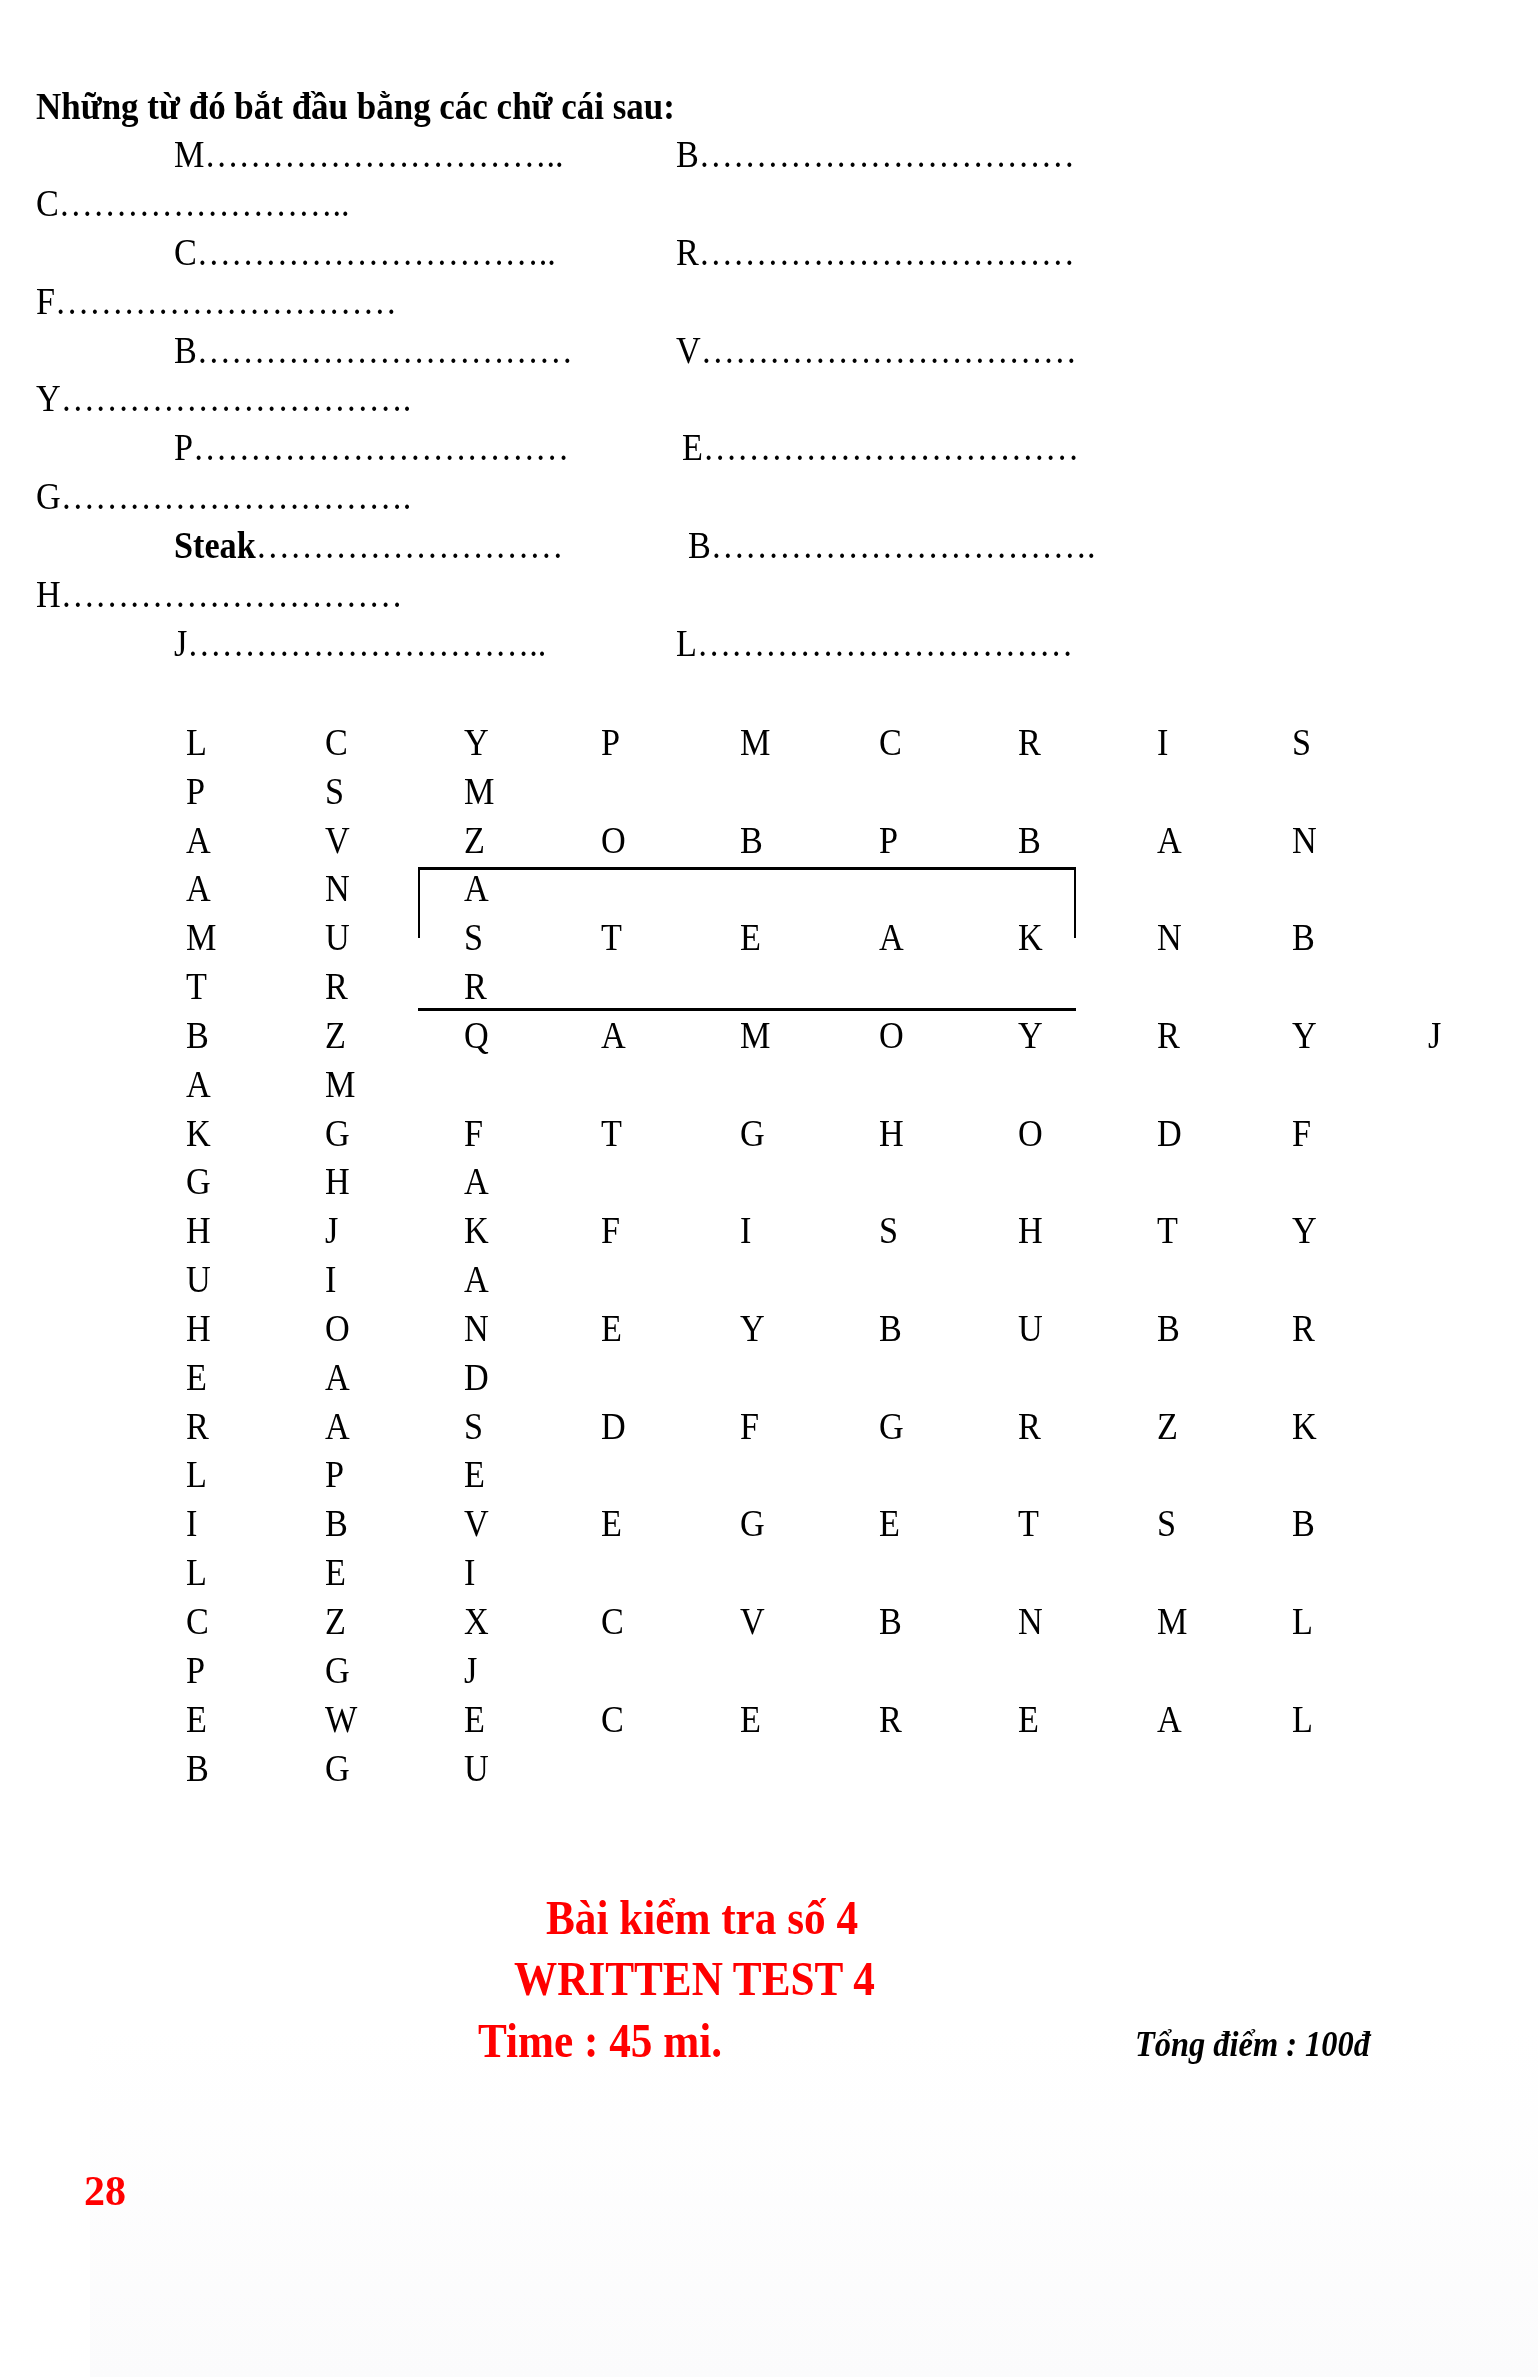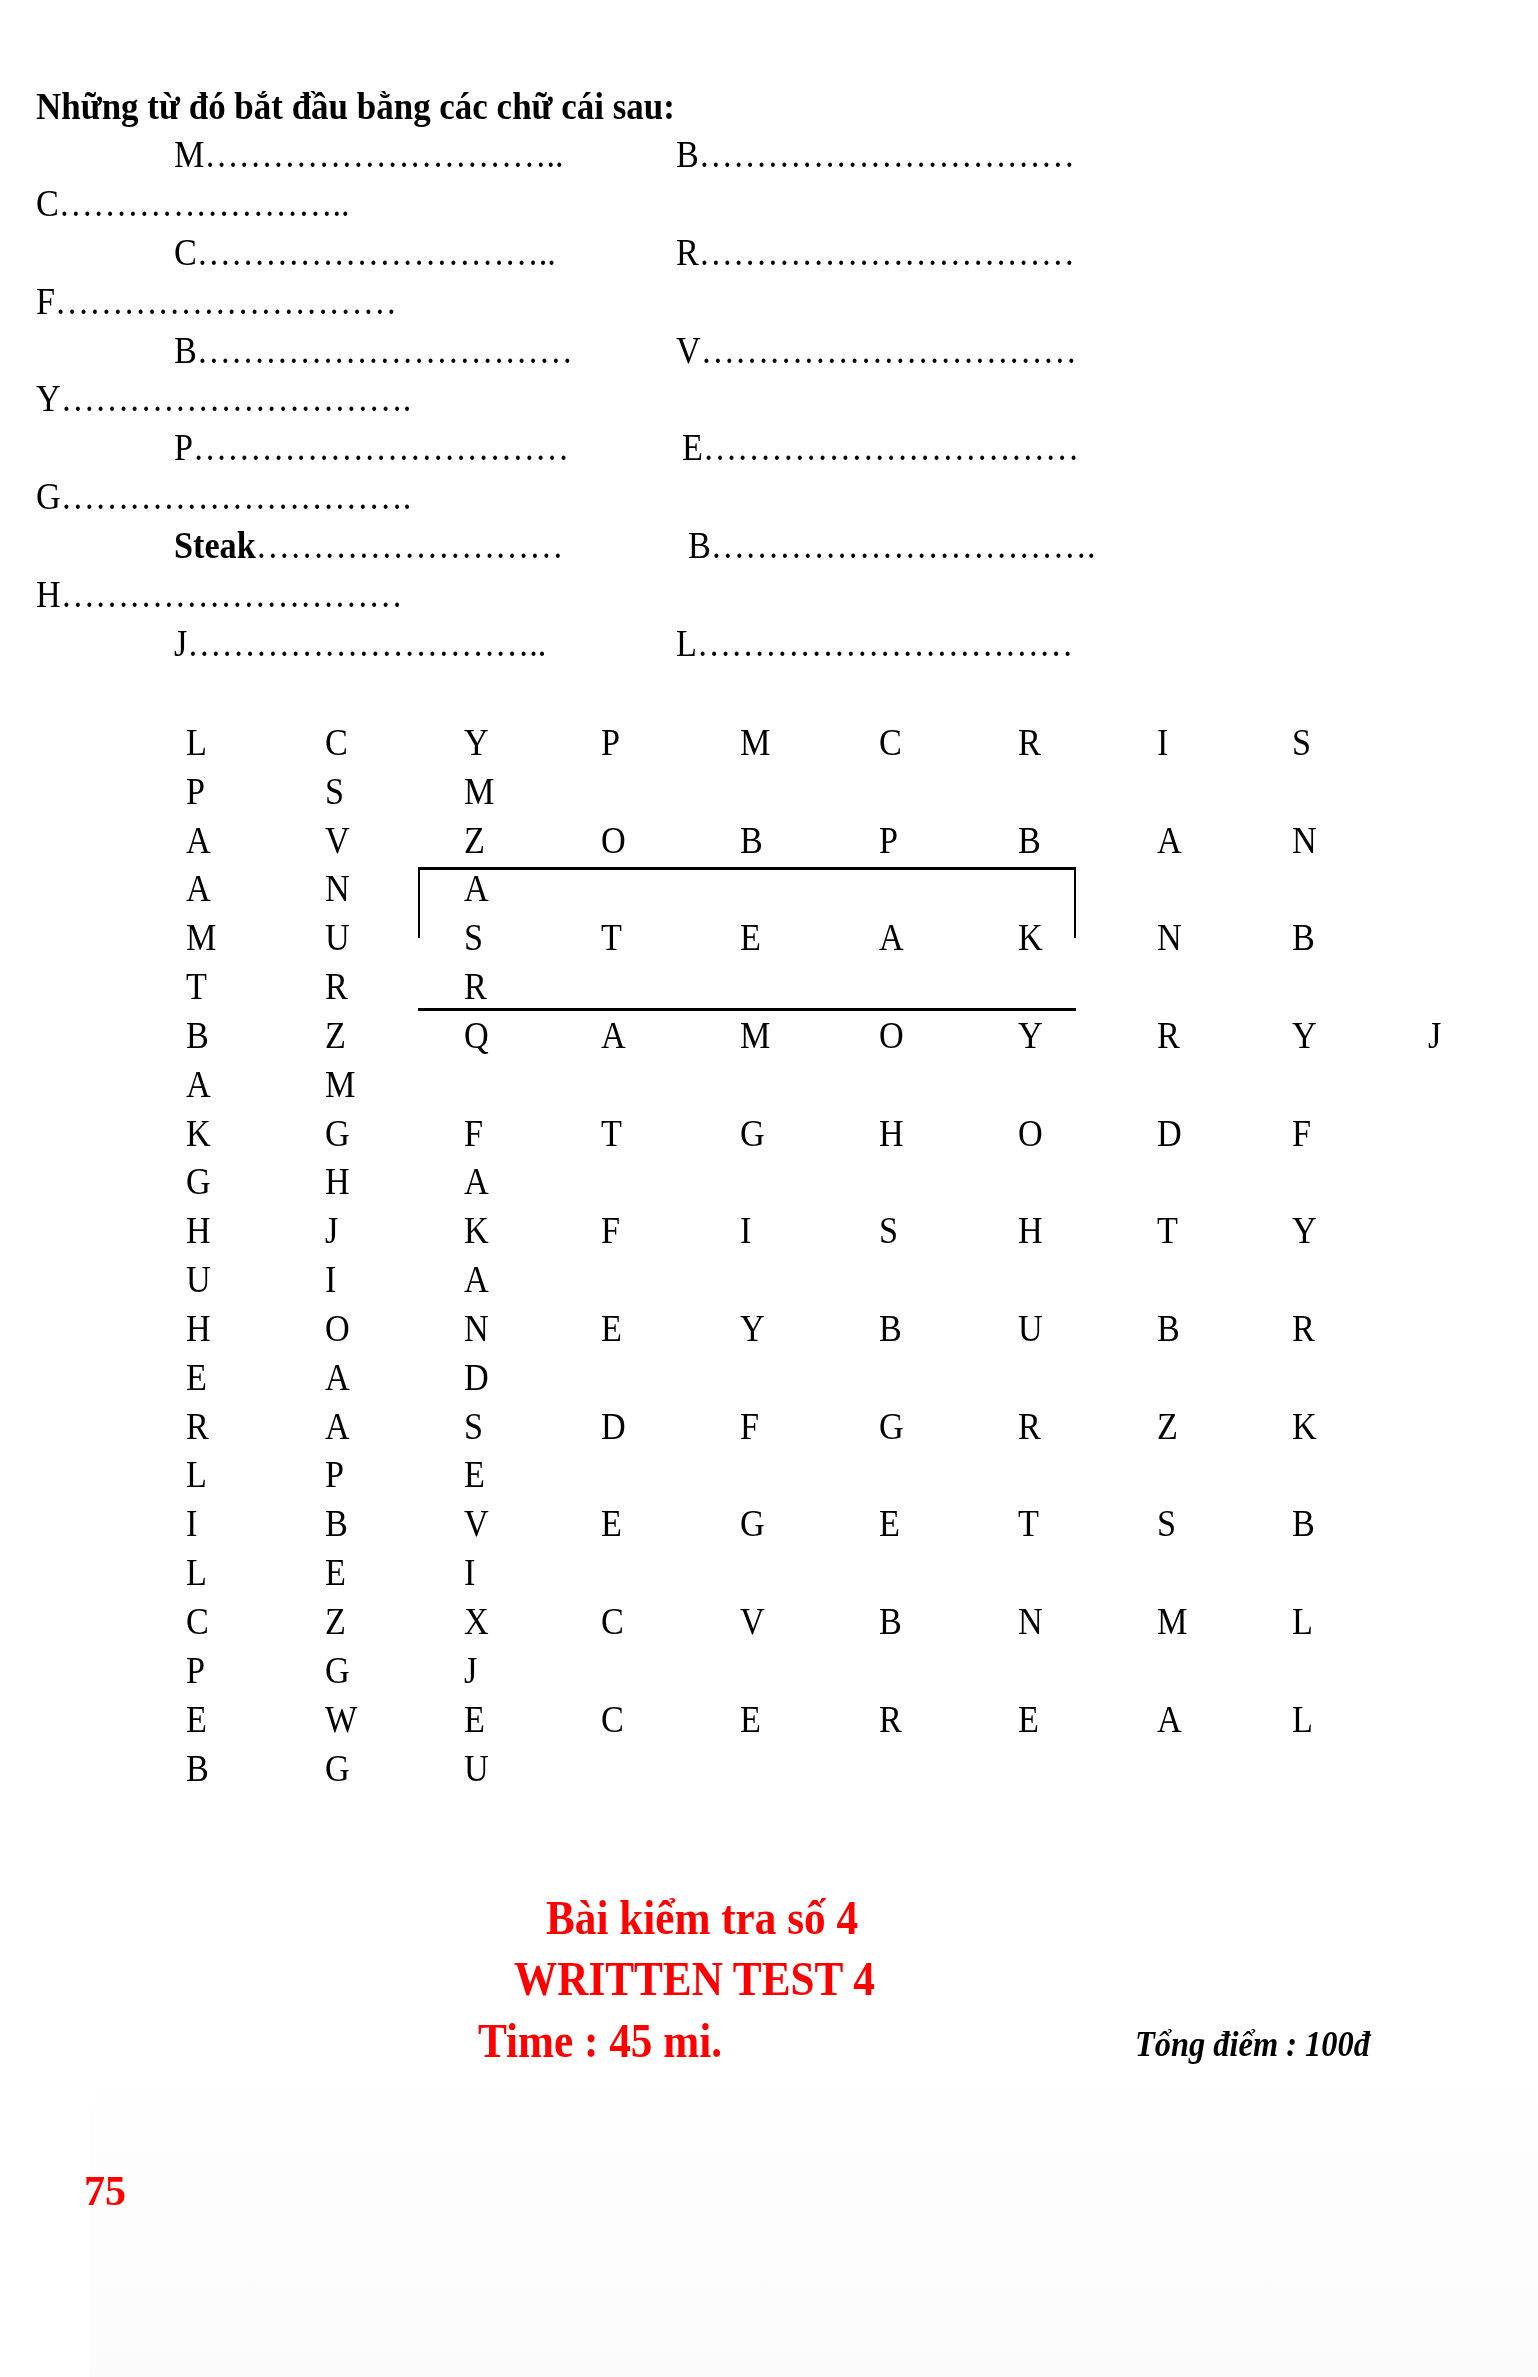--- a/index.html
+++ b/index.html
@@ -207,14 +207,14 @@
     <div class="grid-cell" style="left: 186px; top: 1749px;">B</div>
     <div class="grid-cell" style="left: 325px; top: 1749px;">G</div>
     <div class="grid-cell" style="left: 464px; top: 1749px;">U</div>
   </div>
 
 <div class="red-title" style="left:546px; top:1894px;">Bài kiểm tra số 4</div>
 <div class="red-title" style="left:514px; top:1955px;">WRITTEN TEST 4</div>
 <div class="red-title" style="left:478px; top:2017px;">Time : 45 mi.</div>
 <div class="total-score" style="left:1135px; top:2026px;">Tổng điểm : 100đ</div>
 
-<div class="page-number">75</div>
+<div class="page-number">28</div>
 
 
 </body></html>

